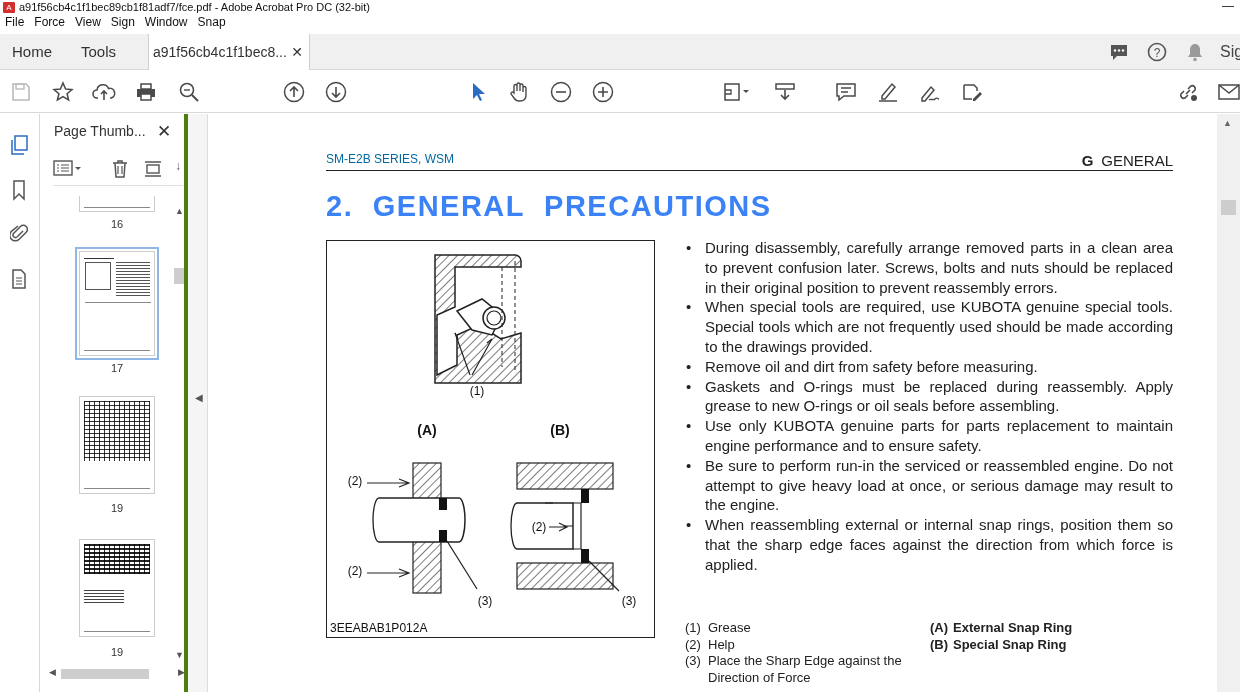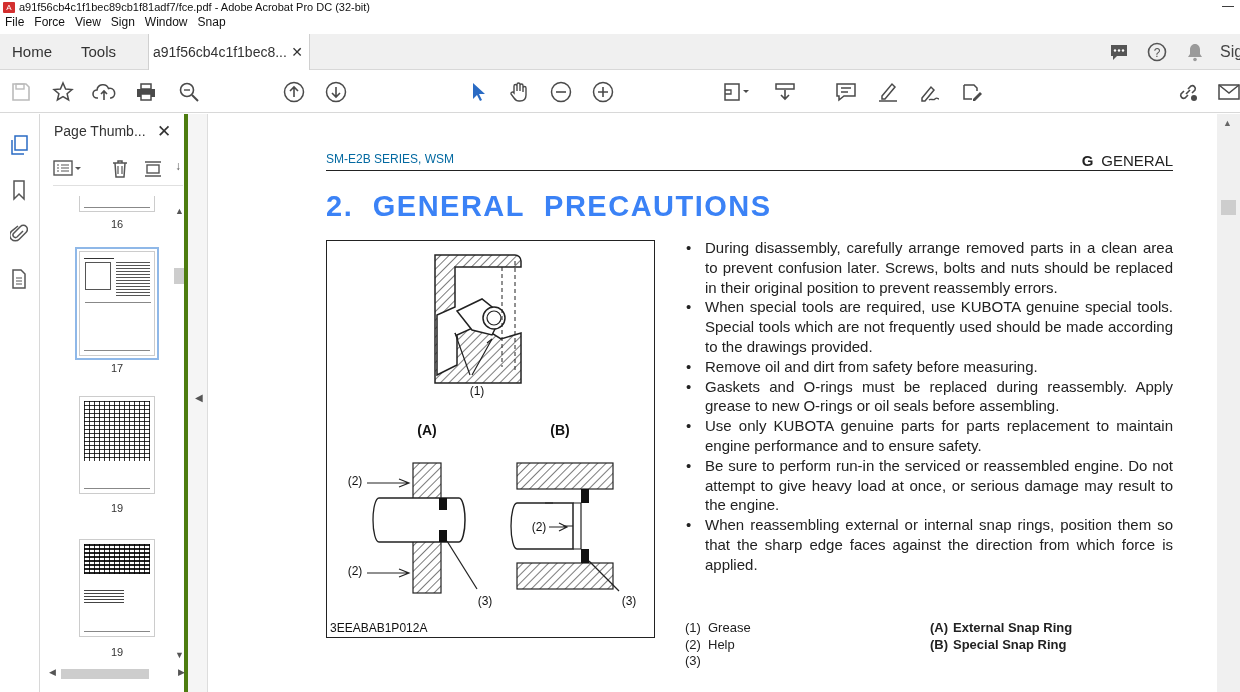--- a/index.html
+++ b/index.html
@@ -406,20 +406,21 @@
       <div class="row">
           <span class="num">(1)</span>
           <span>Grease</span>
         </div>
       <div class="row">
           <span class="num">(2)</span>
           <span>Help</span>
         </div>
       <div class="row">
           <span class="num">(3)</span>
+          <span style="width:205px">Place the Sharp Edge against the Direction of Force</span>
         </div>
     </div>
     <div class="col2">
       <div class="row">
           <span class="num">(A)</span>
           <span>External Snap Ring</span>
         </div>
       <div class="row">
           <span class="num">(B)</span>
           <span>Special Snap Ring</span>

